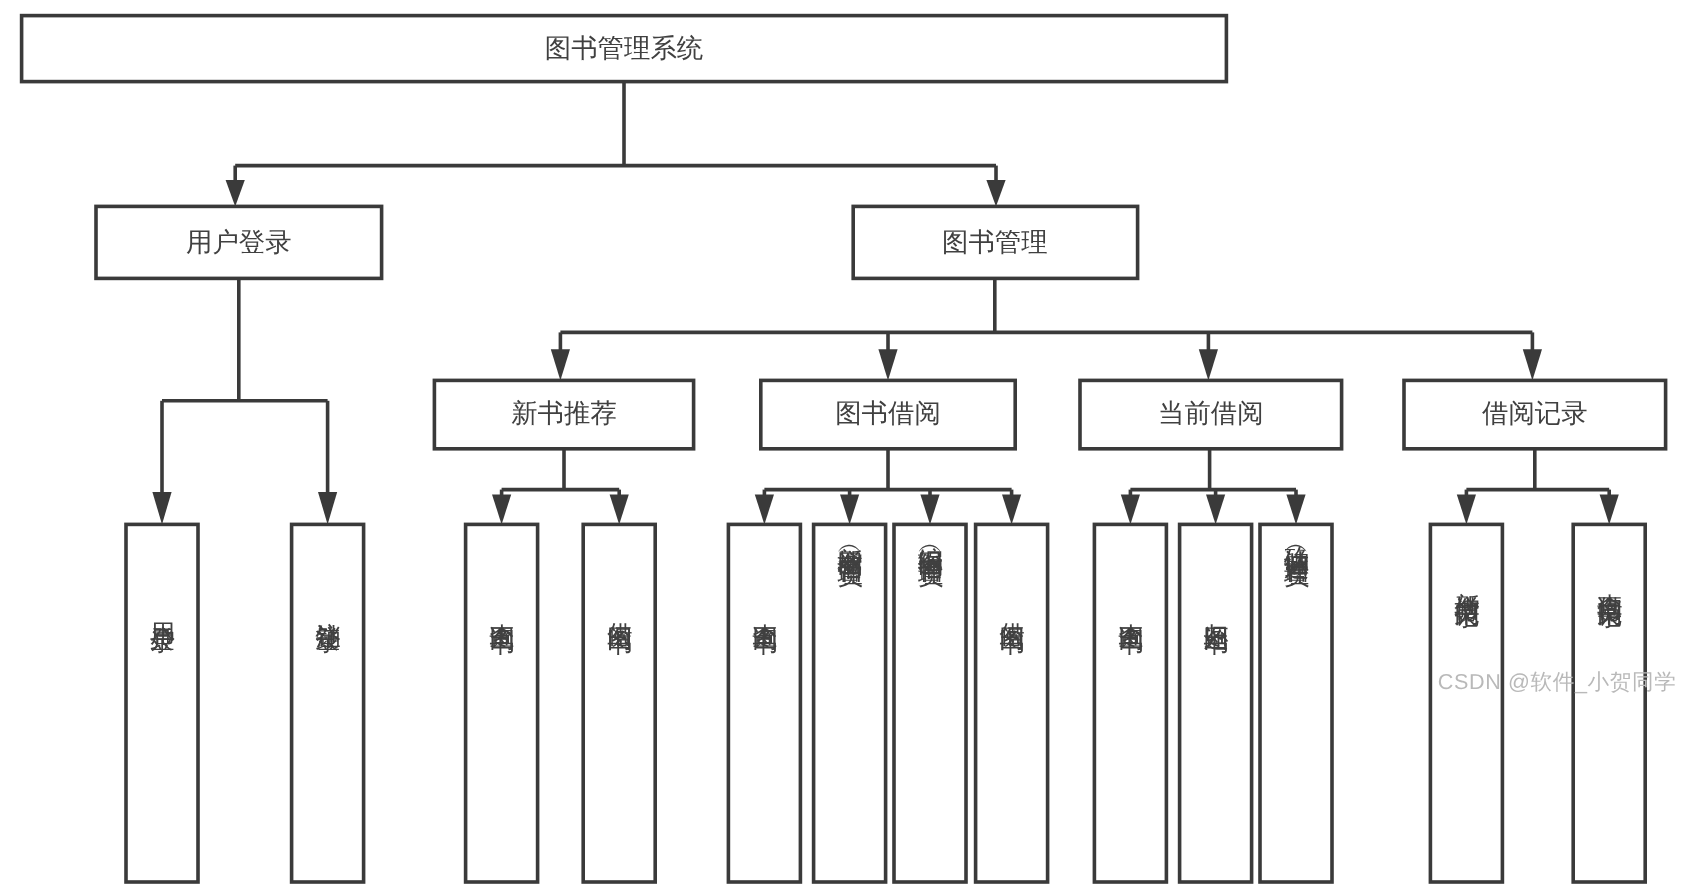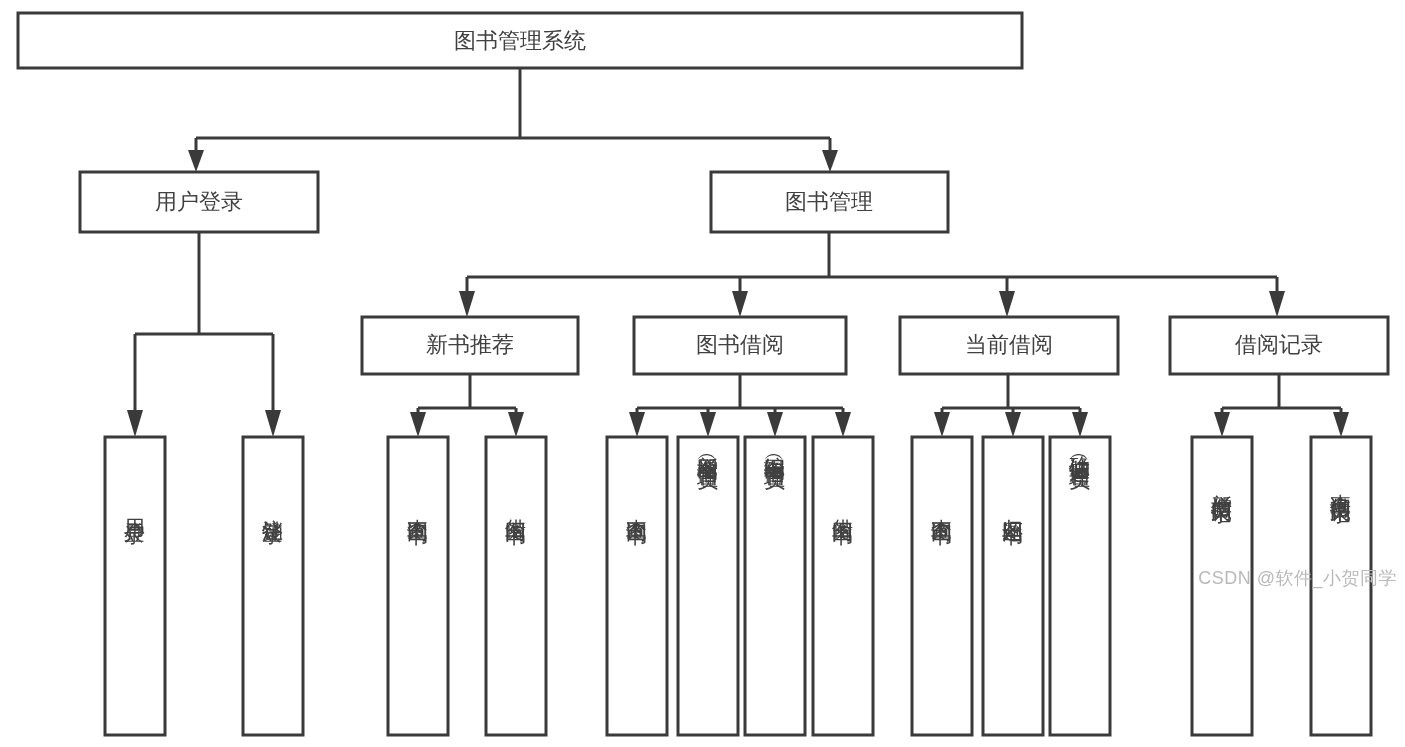--- a/index.html
+++ b/index.html
@@ -54,21 +54,21 @@
     font-size: 21px;
     fill: #404040;
     writing-mode: vertical-rl;
     text-orientation: upright;
     text-anchor: middle;
     letter-spacing: 2px;
   }
   .watermark {
     position: absolute;
     right: 8px;
-    bottom: 12px;
+    bottom: 22px;
     font-family: "Liberation Sans", "DejaVu Sans", sans-serif;
     font-size: 18px;
     color: #b9b9b9;
     letter-spacing: 0.5px;
     white-space: nowrap;
     pointer-events: none;
   }
 </style>
 </head>
 <body>

